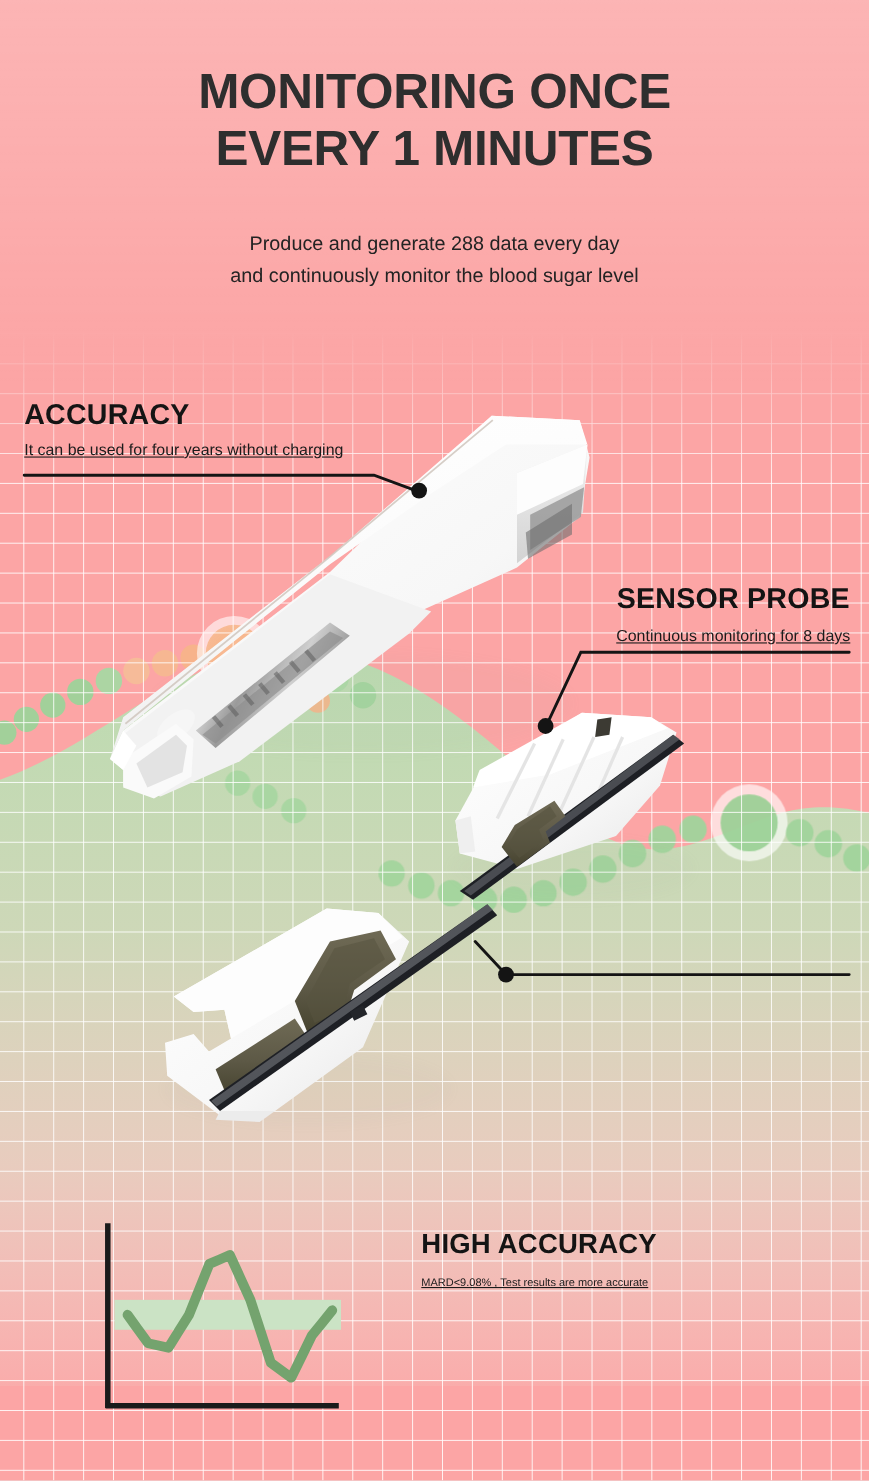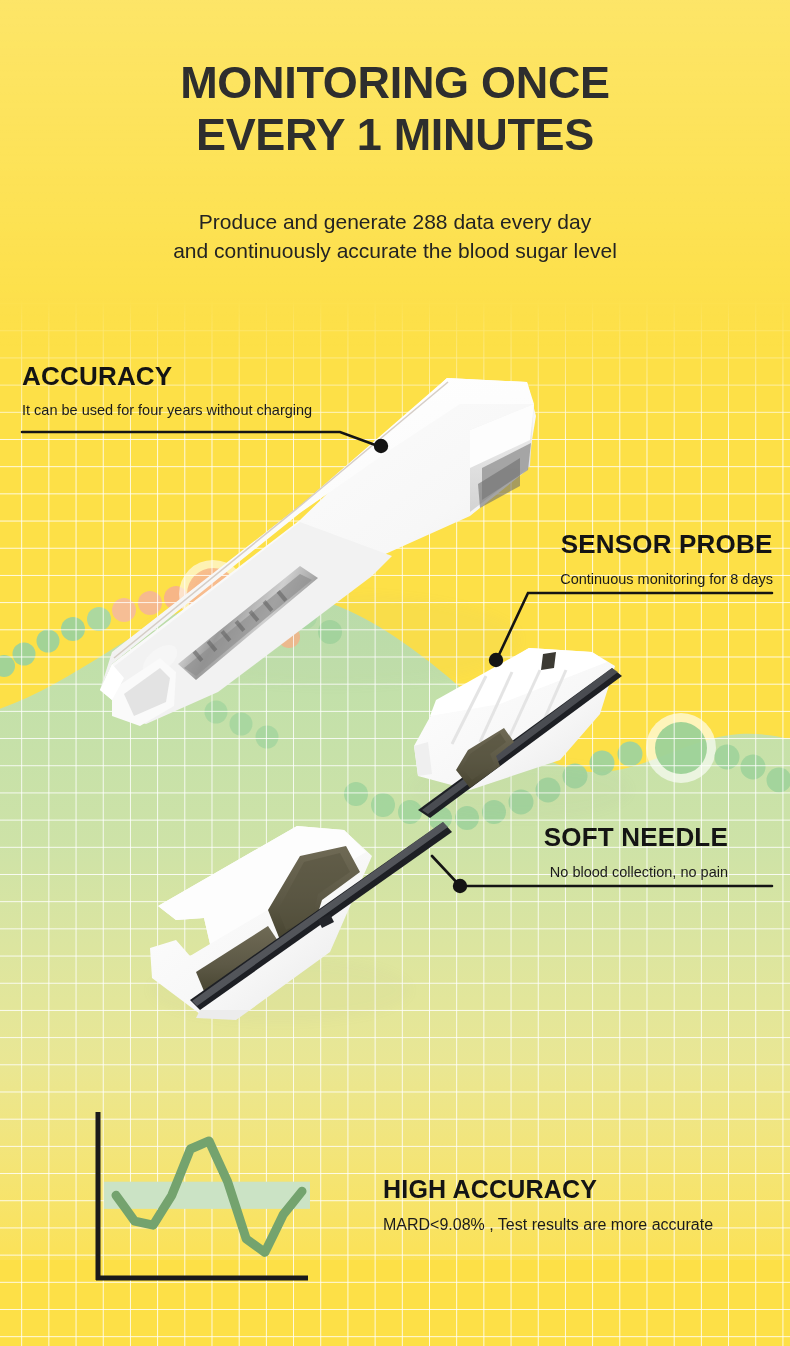--- a/index.html
+++ b/index.html
@@ -6,21 +6,21 @@
   body{
     width:790px;height:1346px;
     background:#e9ecec;
     font-family:"Liberation Sans", sans-serif;
     overflow:hidden;
   }
   #poster{
     position:relative;
     width:790px;height:1346px;
     overflow:hidden;
-    background:#fde047;
+    background:#fca5a5;
   }
   
   .layer{position:absolute;left:0;top:0;width:790px;height:1346px;}
 
   
   .grid{
     background-image:
       linear-gradient(to right, rgba(255,255,255,.85) 1.2px, transparent 1.2px),
       linear-gradient(to bottom, rgba(255,255,255,.85) 1.2px, transparent 1.2px);
     background-size:27.2px 27.2px;
@@ -37,40 +37,41 @@
     position:absolute;left:0;top:57px;width:790px;
     text-align:center;
     font-size:45px;line-height:52px;
     font-weight:700;letter-spacing:-0.3px;
     color:#2e2e2e;
   }
   .headline .l2{display:block;}
   .subhead{
     position:absolute;left:0;top:207px;width:790px;
     text-align:center;
-    font-size:21px;line-height:29px;
+    font-size:18px;line-height:29px;
     color:#232323;font-weight:400;
   }
 
   
   .callout{position:absolute;}
   .callout .title{
     font-size:26px;font-weight:600;color:#141414;letter-spacing:.2px;
     line-height:30px;white-space:nowrap;
   }
   .callout .desc{
     font-size:14.5px;color:#1b1b1b;line-height:20px;white-space:nowrap;
     font-weight:500;
+    text-decoration:underline;
   }
   #c-launcher{left:22px;top:361px;text-align:left;}
   #c-sensor{right:17px;top:529px;text-align:center;}
   #c-needle{right:62px;top:822px;text-align:right;}
-  #c-accuracy{left:383px;top:1174px;text-align:left;}
+  #c-accuracy{left:383px;top:1116px;text-align:left;}
   #c-accuracy .title{font-size:25px;}
-  #c-accuracy .desc{font-size:16px;margin-top:11px;}
+  #c-accuracy .desc{font-size:10px;margin-top:11px;}
 
   svg{display:block;}
   .ttl{pointer-events:none;}
 </style>
 </head>
 <body>
 
 <div id="poster">
 
   <svg class="layer ttl" width="790" height="1346" viewBox="0 0 790 1346">
@@ -151,21 +152,21 @@
 
   <div class="layer grid"></div>
   <div class="layer vign"></div>
 
   <div class="headline">
     <span>MONITORING ONCE</span>
     <span class="l2">EVERY 1 MINUTES</span>
   </div>
   <div class="subhead">
     <span>Produce and generate 288 data every day</span><br>
-    <span>and continuously accurate the blood sugar level</span>
+    <span>and continuously monitor the blood sugar level</span>
   </div>
 
   <svg class="layer ttl" width="790" height="1346" viewBox="0 0 790 1346">
     <defs>
       <linearGradient id="wTop" x1="0" y1="0" x2="0.25" y2="1">
         <stop offset="0%" stop-color="#ffffff"></stop>
         <stop offset="55%" stop-color="#fbfbfb"></stop>
         <stop offset="100%" stop-color="#ededed"></stop>
       </linearGradient>
       <linearGradient id="wFace" x1="0" y1="0" x2="1" y2="1">
@@ -304,24 +305,20 @@
   <div class="callout" id="c-launcher">
     <div class="title">ACCURACY</div>
     <div class="desc" style="margin-top:9px">It can be used for four years without charging</div>
   </div>
 
   <div class="callout" id="c-sensor">
     <div class="title">SENSOR PROBE</div>
     <div class="desc" style="margin-top:10px">Continuous monitoring for 8 days</div>
   </div>
 
-  <div class="callout" id="c-needle">
-    <div class="title">SOFT NEEDLE</div>
-    <div class="desc" style="margin-top:10px">No blood collection, no pain</div>
-  </div>
 
   <div class="callout" id="c-accuracy">
     <div class="title">HIGH ACCURACY</div>
     <div class="desc">MARD&lt;9.08% ,   Test results are more accurate</div>
   </div>
 
   <svg class="ttl" id="accuracy-chart" style="position:absolute;left:90px;top:1108px;" width="260" height="185" viewBox="0 0 260 185">
     <g>
       <rect id="band" x="14" y="73.68" width="206" height="27.19999999999999" fill="#cbe3c5"></rect>
     </g>

